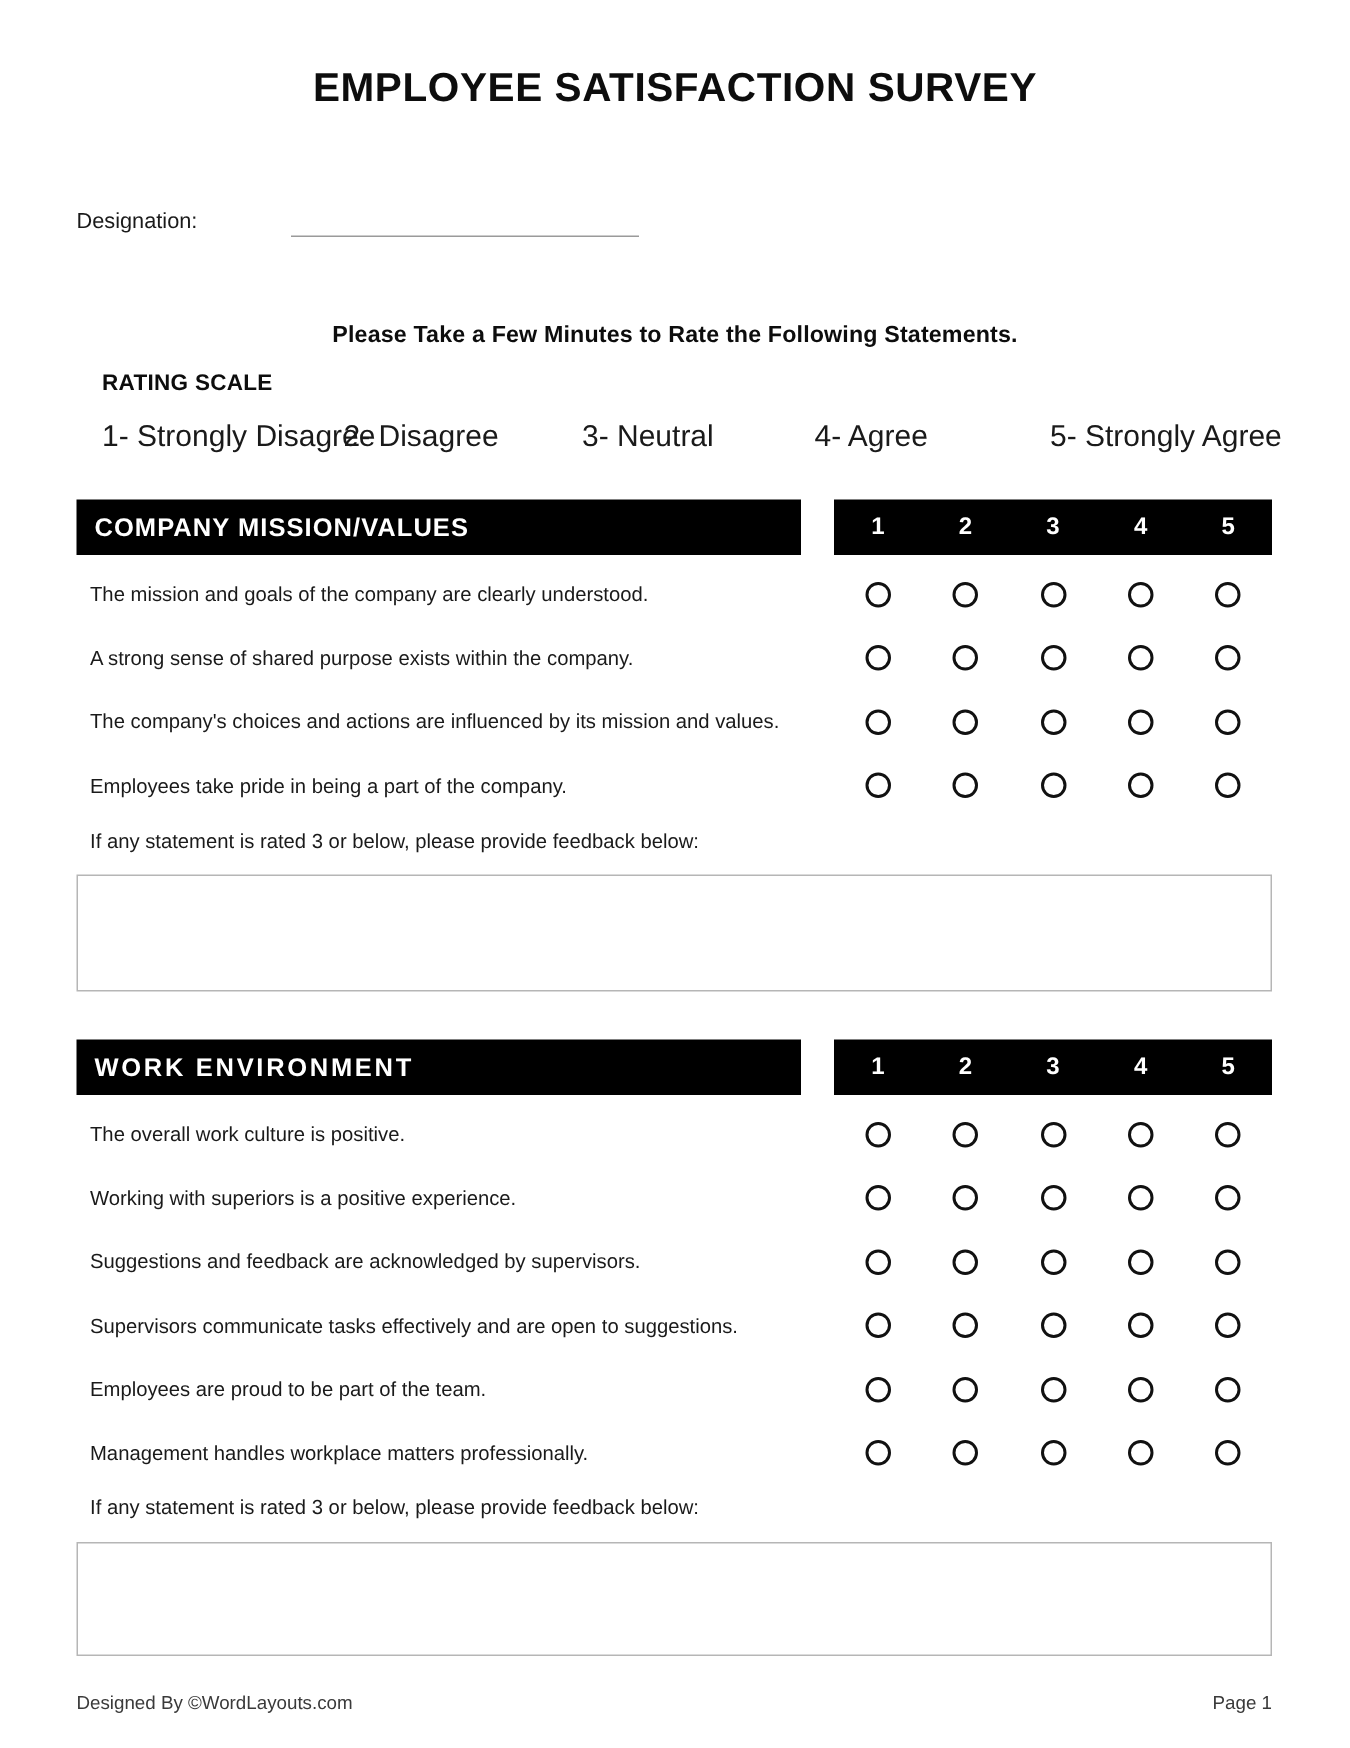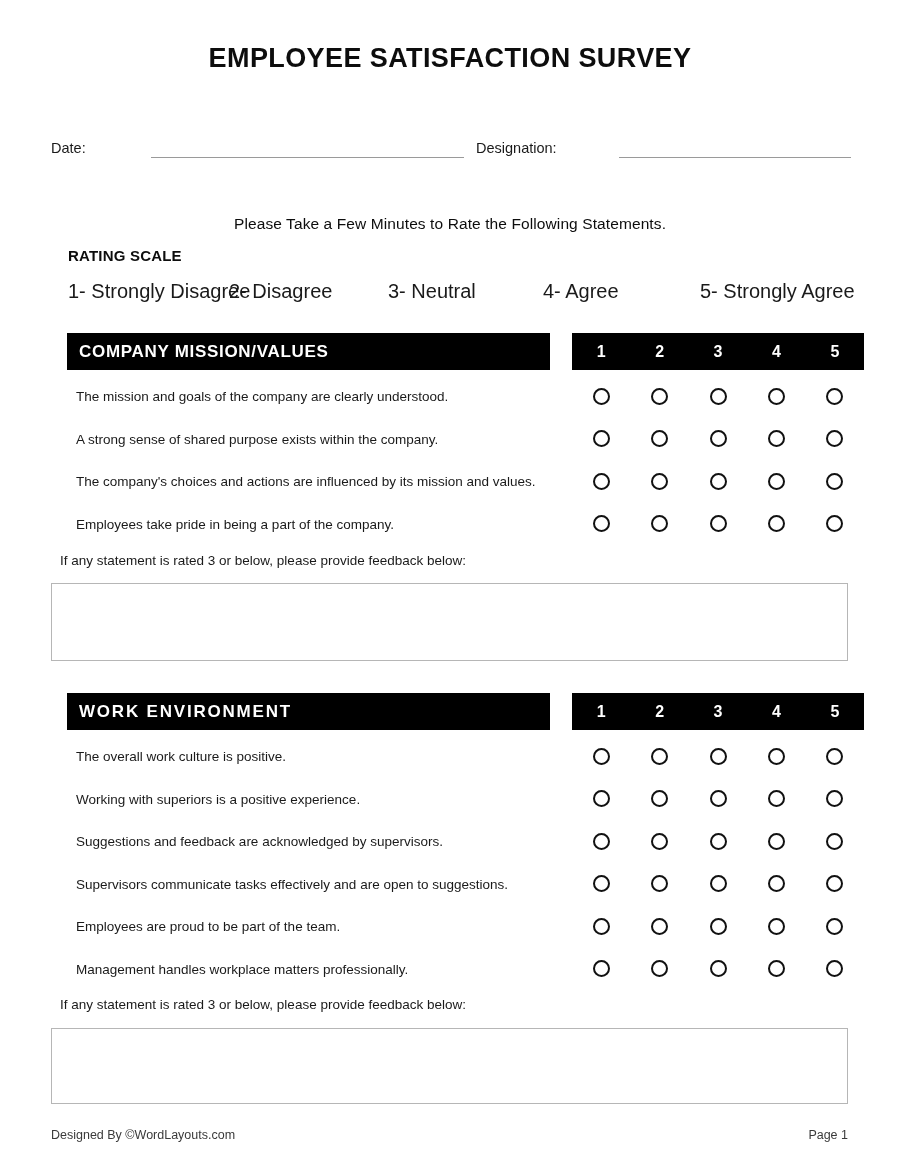--- a/index.html
+++ b/index.html
@@ -70,21 +70,21 @@
   .info-cell.right .info-line { margin-right: 0; }
 
   
   .instruction {
     position: absolute;
     left: 0;
     top: 215px;
     width: 900px;
     text-align: center;
     font-size: 15.5px;
-    font-weight: normal;
+    font-weight: bold;
     color: #0d0d0d;
     letter-spacing: 0.1px;
   }
   .rating-title {
     position: absolute;
     left: 68px;
     top: 247px;
     font-size: 15px;
     font-weight: bold;
     letter-spacing: 0.2px;
@@ -104,21 +104,21 @@
     color: #1a1a1a;
     white-space: nowrap;
   }
   .scale-item.s0 { left: 0px; }
   .scale-item.s1 { left: 161px; }
   .scale-item.s2 { left: 320px; }
   .scale-item.s3 { left: 475px; }
   .scale-item.s4 { left: 632px; }
 
   
-  .section { position: absolute; left: 16px; width: 876px; }
+  .section { position: absolute; left: 0; width: 876px; }
   .section-head {
     position: relative;
     height: 37px;
   }
   .head-bar {
     position: absolute;
     left: 51px;
     top: 0;
     width: 483px;
     height: 37px;
@@ -229,24 +229,20 @@
 </style>
 </head>
 <body>
 
 <div class="page">
 
   <div class="title">EMPLOYEE SATISFACTION SURVEY</div>
 
   <div class="info-block">
     <div class="info-row">
-      <div class="info-cell left">
-        <span class="info-label lbl-date">Date:</span>
-        <span class="info-line"></span>
-      </div>
       <div class="info-cell right">
         <span class="info-label lbl-desig">Designation:</span>
         <span class="info-line"></span>
       </div>
     </div>
   </div>
 
   <div class="instruction">Please Take a Few Minutes to Rate the Following Statements.</div>
 
   <div class="rating-title">RATING SCALE</div>

